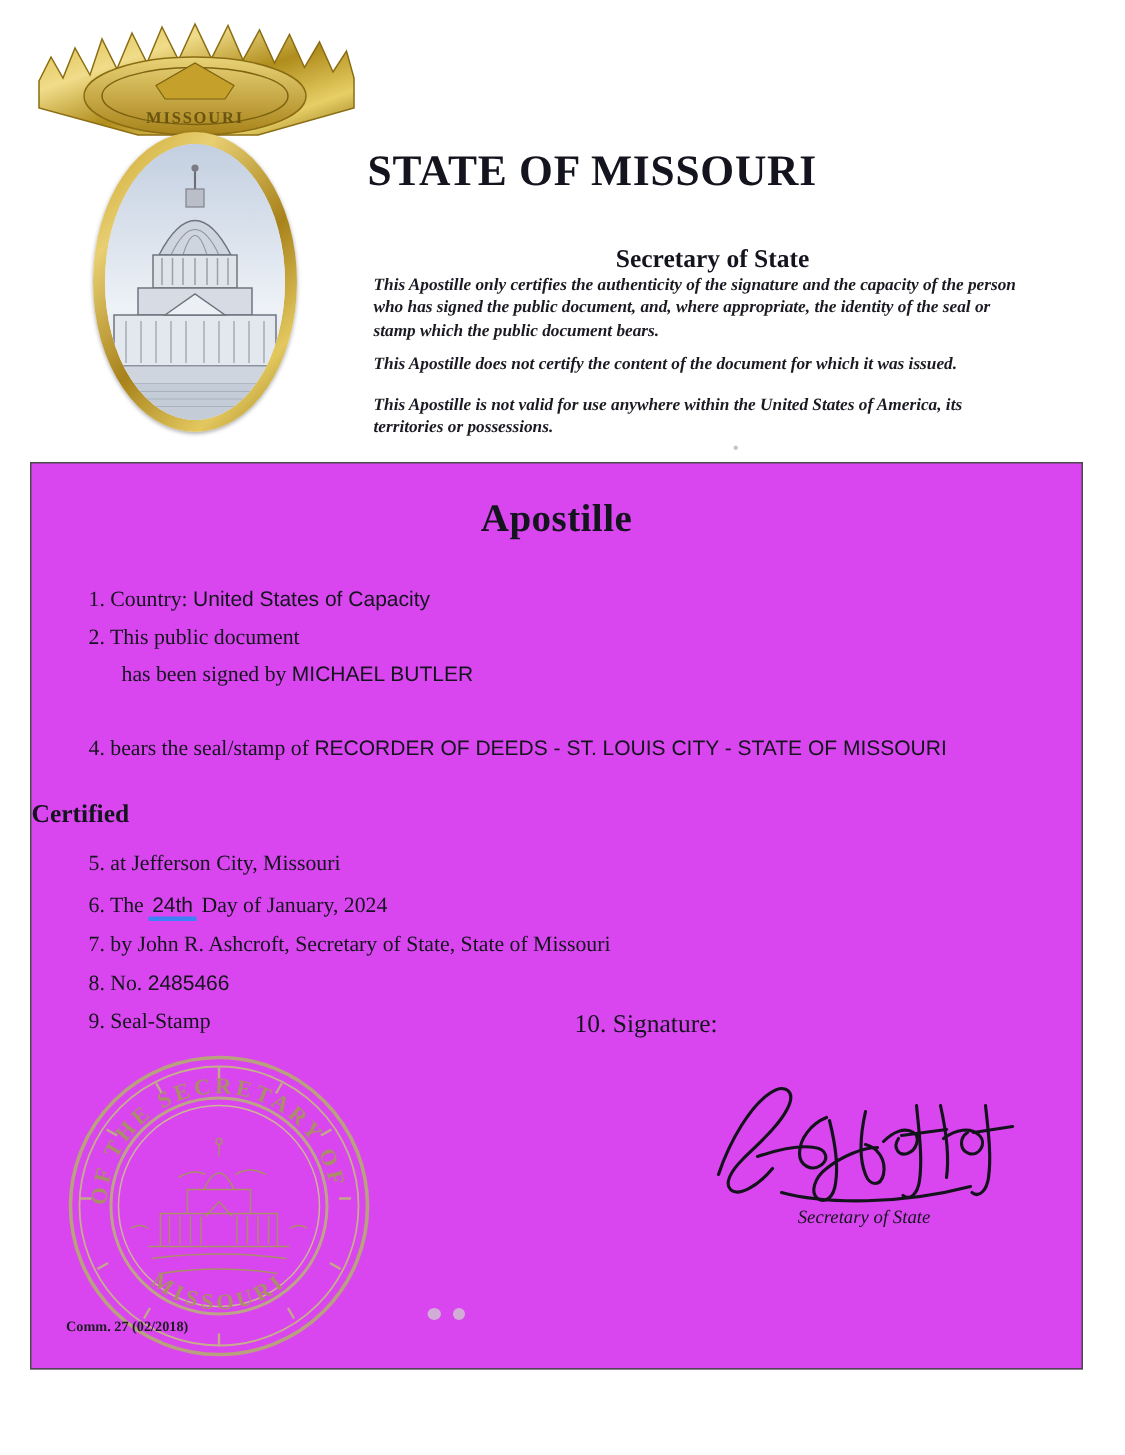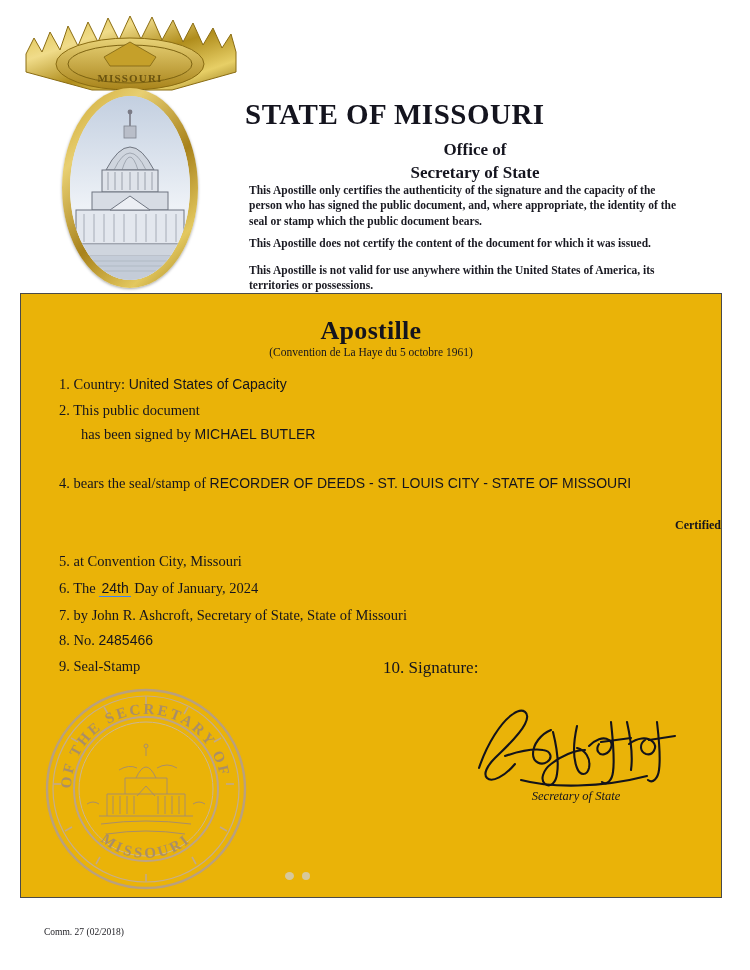--- a/index.html
+++ b/index.html
@@ -55,20 +55,21 @@
   }
 
   .legal-para {
     position: absolute;
     left: 249px;
     width: 432px;
     font-size: 11.5px;
     line-height: 1.33;
     font-weight: bold;
     color: #1a1a22;
+    font-style: italic;
   }
   .legal-1 { top: 183px; }
   .legal-2 { top: 236px; }
   .legal-3 { top: 263px; }
 
   
   .gold-emblem {
     position: absolute;
     left: 14px;
     top: 2px;
@@ -101,25 +102,25 @@
     border-radius: 50% / 50%;
     background: linear-gradient(180deg,#cfd9e6 0%,#eef2f7 45%,#dde4ee 100%);
     overflow: hidden;
   }
   .dome-svg { position: absolute; left: 0; top: 0; }
 
   
   .apostille-box {
     position: absolute;
     left: 20px;
-    top: 293px;
+    top: 308px;
     width: 700px;
     height: 603px;
     border: 1px solid #4a4a4a;
-    background: #eab308;
+    background: #d946ef;
     text-decoration: underline;
   }
 
   .apostille-title {
     position: absolute;
     left: 0; top: 22px;
     width: 700px;
     text-align: center;
     font-size: 26px;
     font-weight: bold;
@@ -149,34 +150,34 @@
   .l1 { left: 38px; top: 82px; }
   .l2 { left: 38px; top: 108px; text-align: right; }
   .l2b { left: 60px; top: 132px; }
   .l3 { left: 38px; top: 155px; }
   .l4 { left: 38px; top: 181px; }
 
   .certified {
     position: absolute;
     left: 0; top: 224px;
     width: 700px;
-    text-align: right;
-    font-size: 12px;
+    text-align: left;
+    font-size: 17px;
     font-weight: bold;
   }
 
   .l5 { left: 38px; top: 259px; }
   .l6 { left: 38px; top: 286px; }
   .l7 { left: 38px; top: 313px; }
   .l8 { left: 38px; top: 338px; }
   .l9 { left: 38px; top: 364px; }
 
   .day-underline {
     display: inline-block;
-    border-bottom: 1px solid #3b82f6;
+    border-bottom: 3px solid #3b82f6;
     padding: 0 2px 0 2px;
     font-family: "Liberation Sans", sans-serif;
     font-size: 14px;
   }
 
   .signature-label {
     position: absolute;
     left: 362px;
     top: 364px;
     font-size: 17px;
@@ -206,24 +207,25 @@
     top: 495px;
     width: 200px;
     text-align: center;
     font-size: 12.5px;
     font-style: italic;
   }
 
   .comm-note {
     position: absolute;
     left: 44px;
-    top: 927px;
+    top: 880px;
     font-size: 9.5px;
     font-family: "Liberation Serif", serif;
     color: #1c1c22;
+    font-weight: bold;
   }
 
   
   .smudge {
     position: absolute;
     border-radius: 50%;
     background: #cfcfcf;
     opacity: 0.75;
   }
   .smudge-a { left: 285px; top: 872px; width: 9px; height: 8px; }
@@ -324,34 +326,32 @@
             <line x1="0" y1="165" x2="120" y2="165"></line>
             <line x1="0" y1="170" x2="120" y2="170"></line>
             <line x1="0" y1="175" x2="120" y2="175"></line>
           </g>
         </svg>
       </div>
     </div>
   </div>
 
   <div class="state-title">STATE OF MISSOURI</div>
-  <div class="office-of">Office of</div>
   <div class="secretary-of-state">Secretary of State</div>
 
   <div class="legal-para legal-1">This Apostille only certifies the authenticity of the signature and the capacity of the person who has signed the public document, and, where appropriate, the identity of the seal or stamp which the public document bears.</div>
   <div class="legal-para legal-3">This Apostille is not valid for use anywhere within the United States of America, its territories or possessions.</div>
   <div class="legal-para legal-2">This Apostille does not certify the content of the document for which it was issued.</div>
 </div>
 
 <div class="faint-mark"></div>
 
 <div class="apostille-box">
 
   <div class="apostille-title">Apostille</div>
-  <div class="convention">(Convention de La Haye du 5 octobre 1961)</div>
 
   <div class="line l1">
     <span class="num">1.</span>
     <span class="lbl">Country:</span>
     <span class="val">United States of Capacity</span>
   </div>
 
   <div class="line l2">
     <span class="num">2.</span>
     <span class="lbl">This public document</span>
@@ -367,21 +367,21 @@
     <span class="num">4.</span>
     <span class="lbl">bears the seal/stamp of</span>
     <span class="val">RECORDER OF DEEDS - ST. LOUIS CITY - STATE OF MISSOURI</span>
   </div>
 
   <div class="certified">Certified</div>
 
   <div class="line l5">
     <span class="num">5.</span>
     <span class="lbl">at</span>
-    <span class="val-serif">Convention City, Missouri</span>
+    <span class="val-serif">Jefferson City, Missouri</span>
   </div>
 
   <div class="line l6">
     <span class="num">6.</span>
     <span class="lbl">The</span>
     <span class="day-underline">24th</span>
     <span class="lbl">Day of January, 2024</span>
   </div>
 
   <div class="line l7">

